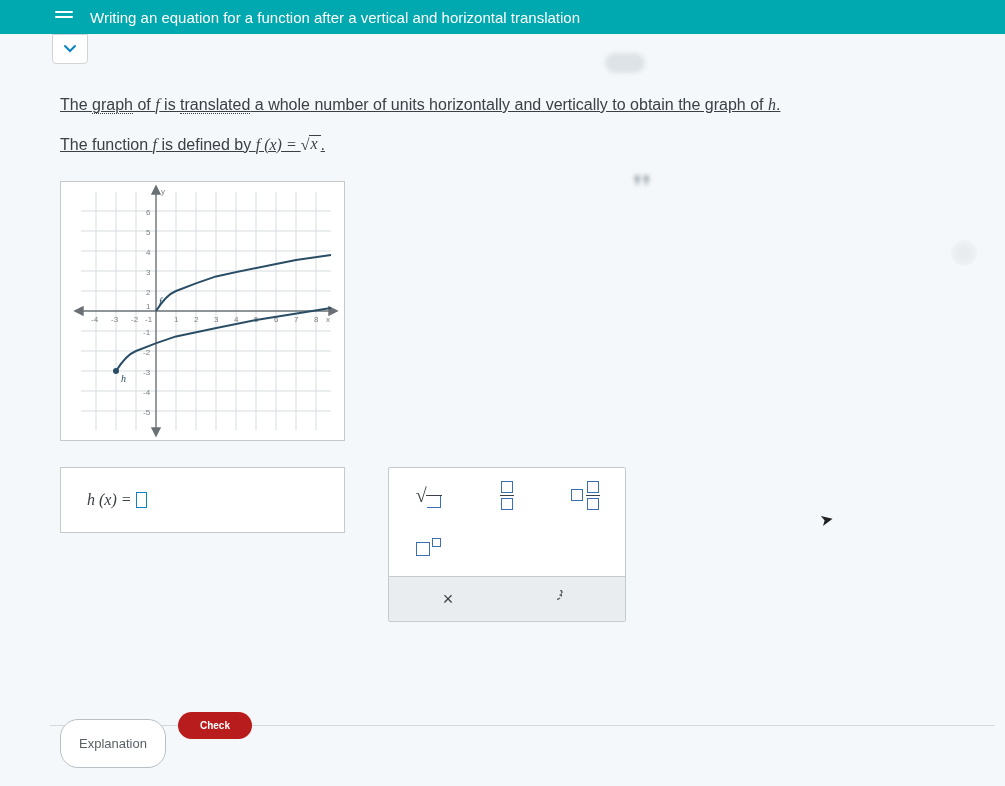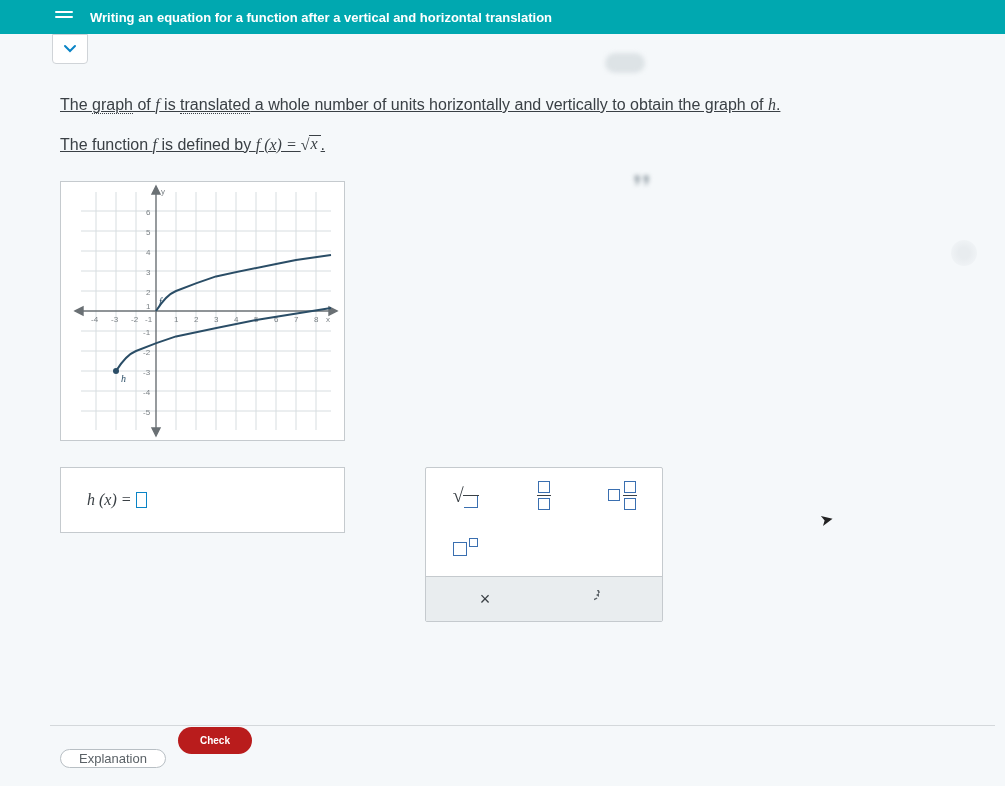--- a/index.html
+++ b/index.html
@@ -11,22 +11,22 @@
     overflow: hidden;
     position: relative;
   }
   .topbar {
     background: #00a8b0;
     color: #fff;
     height: 34px;
     display: flex;
     align-items: center;
     padding-left: 90px;
-    font-size: 13px;
-    font-weight: 700;
+    font-size: 15px;
+    font-weight: 400;
     position: relative;
   }
   .menu-lines {
     position: absolute;
     left: 55px;
     top: 8px;
     width: 18px;
   }
   .menu-lines div {
     height: 2px;
@@ -79,21 +79,21 @@
     border: 1px solid #c5cace;
     width: 285px;
     height: 260px;
     background: #fff;
     position: relative;
   }
   .answer-row {
     margin-top: 26px;
     display: flex;
     align-items: flex-start;
-    gap: 80px;
+    gap: 43px;
     text-align: right;
   }
   .answer-box {
     border: 1px solid #c5cace;
     width: 285px;
     height: 66px;
     background: #fff;
     display: flex;
     align-items: center;
     padding-left: 26px;
@@ -183,21 +183,21 @@
     left: 60px;
     bottom: 18px;
     display: flex;
     gap: 12px;
     align-items: center;
   }
   .btn-outline {
     border: 1px solid #b8bfc4;
     background: #fff;
     border-radius: 18px;
-    padding: 1px 18px;
+    padding: 16px 18px;
     font-size: 13px;
     color: #5a6166;
     cursor: pointer;
     margin-top: 36px;
   }
   .btn-fill {
     border: none;
     background: #b91c1c;
     color: #fff;
     border-radius: 18px;

